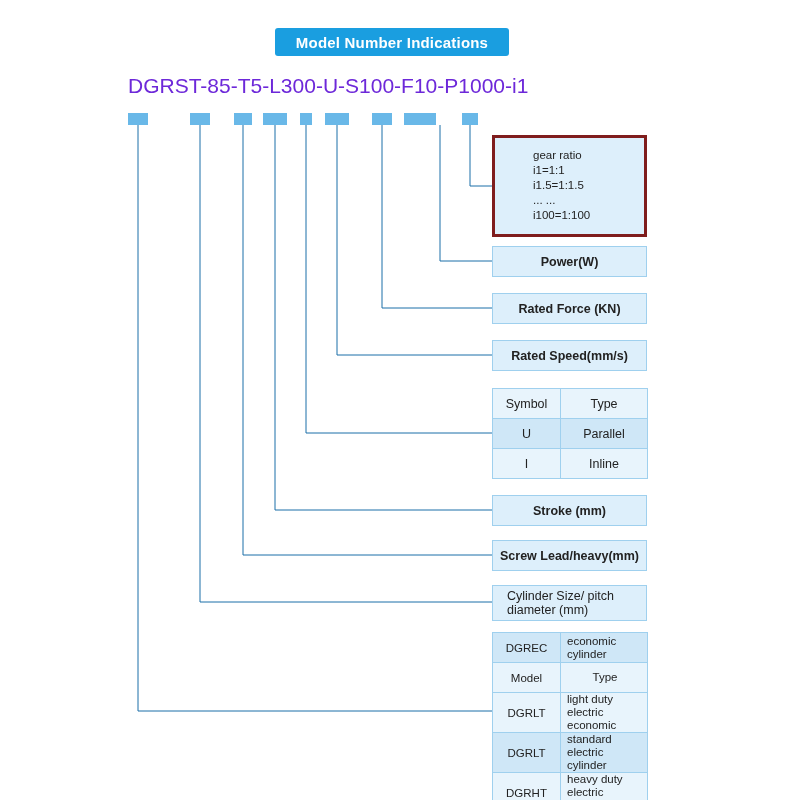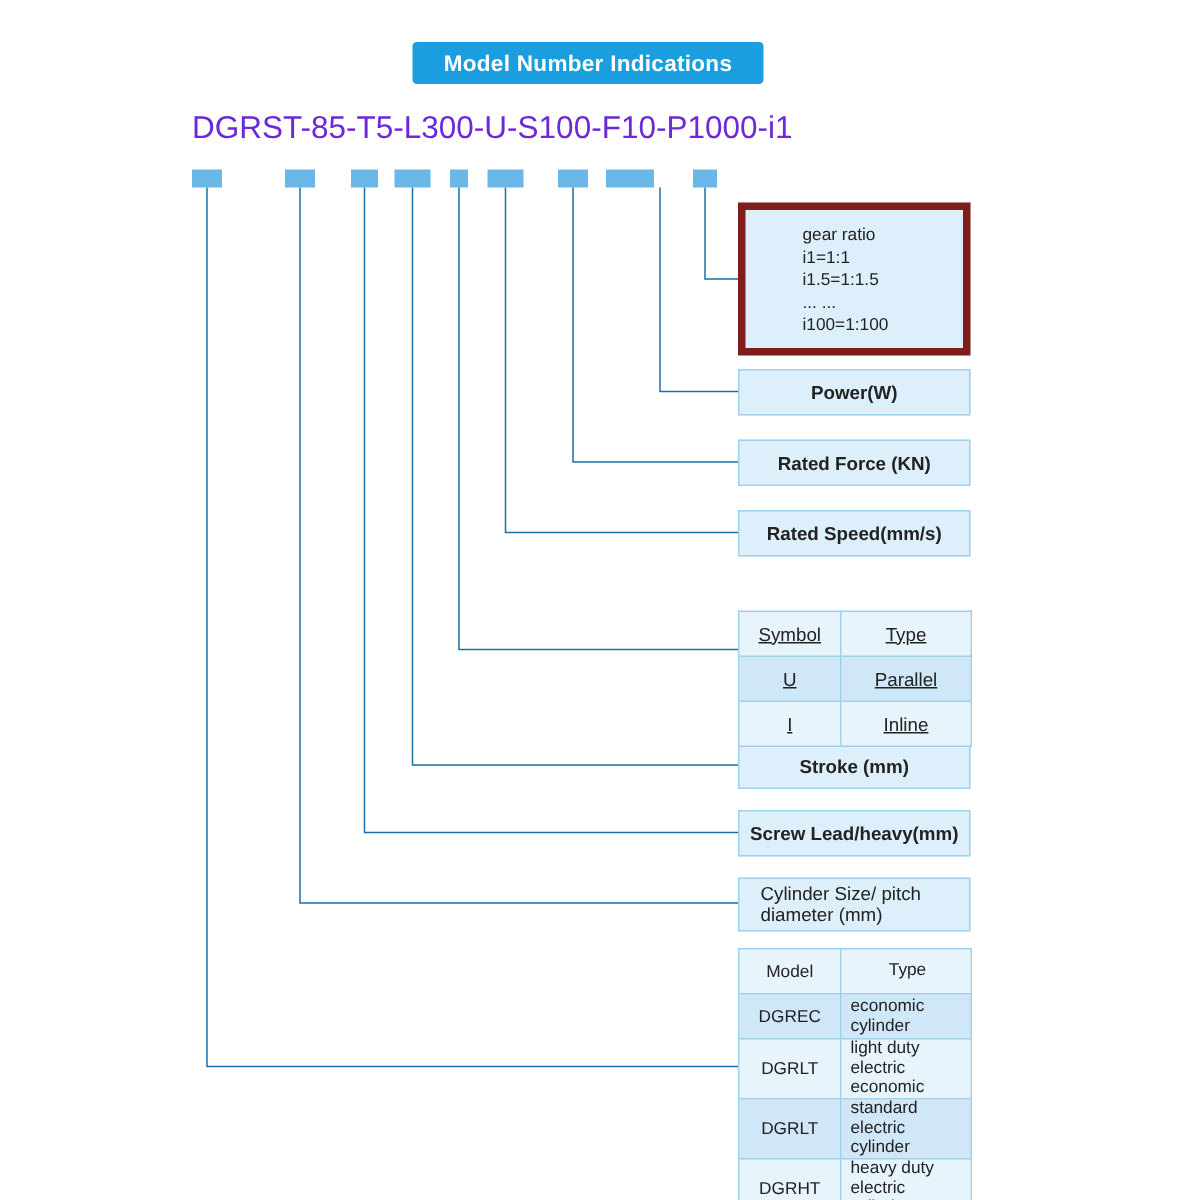--- a/index.html
+++ b/index.html
@@ -63,41 +63,41 @@
   }
   .box.center{justify-content:center;text-align:center;font-weight:bold;}
   .box .pad{padding-left:14px;}
 
   
   .gear-box{
     position:absolute;
     left:492px;top:135px;
     width:155px;height:102px;
     background:#ddeffb;
-    border:5px solid #7f1d1d;
+    border:3px solid #7f1d1d;
     box-sizing:border-box;
     padding:10px 0 0 38px;
     font-size:11.5px;
     line-height:15px;
     color:#222222;
   }
 
   
   .tbl{
     position:absolute;
     border-collapse:collapse;
     font-size:12.5px;
     color:#222222;
   }
   .tbl td{
     border:1px solid #9fd0ee;
     text-align:center;
     box-sizing:border-box;
   }
-  .sym-tbl{left:492px;top:407px;text-decoration:underline;}
+  .sym-tbl{left:492px;top:388px;}
   .sym-tbl td{height:30px;}
   .sym-tbl .c1{width:68px;}
   .sym-tbl .c2{width:87px;}
   .lightcell{background:#e8f4fc;}
   .midcell{background:#cfe7f7;}
 
   
   .model-tbl{left:492px;top:632px;font-size:11.5px;}
   .model-tbl .c1{width:68px;}
   .model-tbl .c2{width:87px;}
@@ -199,28 +199,28 @@
     <tr>
       <td class="c1 lightcell">I</td>
       <td class="c2 lightcell">Inline</td>
     </tr>
   </tbody>
     </table>
 
   <table class="tbl model-tbl">
     <tbody>
         <tr>
+      <td class="c1 rowA">DGREC</td>
+      <td class="c2 rowA">economic cylinder</td>
+    </tr>
+    <tr>
       <td class="c1 hdrcell">Model</td>
       <td class="c2 hdrcell" style="text-align:center;">Type</td>
     </tr>
     <tr>
-      <td class="c1 rowA">DGREC</td>
-      <td class="c2 rowA">economic cylinder</td>
-    </tr>
-    <tr>
       <td class="c1 rowB">DGRLT</td>
       <td class="c2 rowB">light duty electric economic</td>
     </tr>
     <tr>
       <td class="c1 rowA">DGRLT</td>
       <td class="c2 rowA">standard electric cylinder</td>
     </tr>
     <tr>
       <td class="c1 rowB">DGRHT</td>
       <td class="c2 rowB">heavy duty electric cylinder</td>

